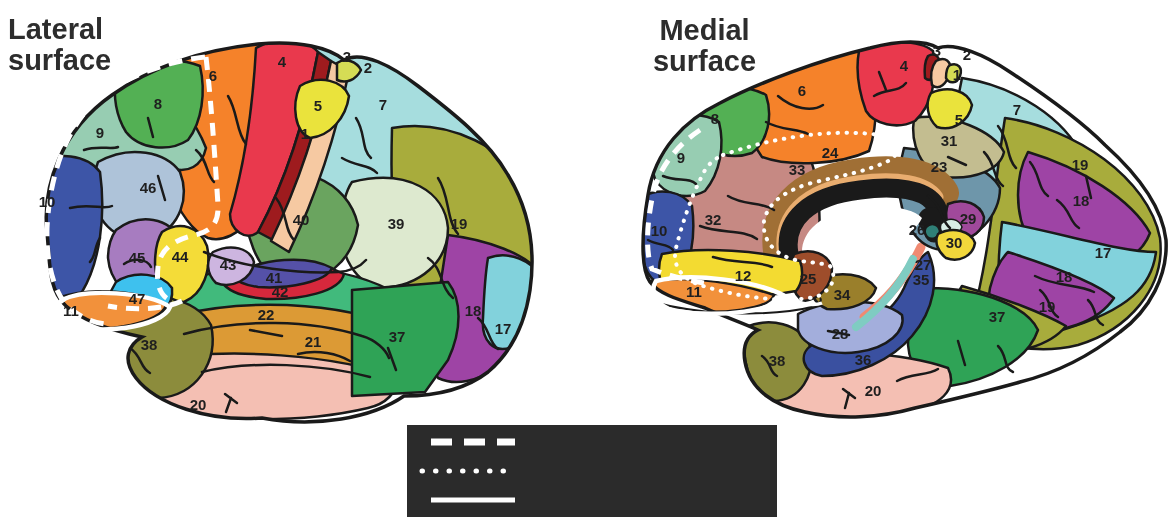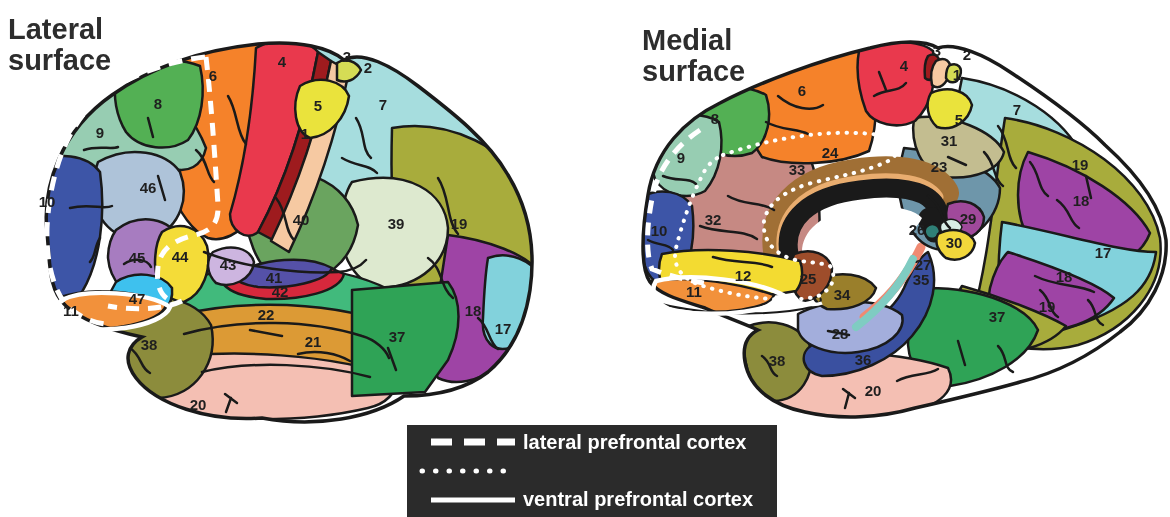--- a/index.html
+++ b/index.html
@@ -1,21 +1,21 @@
 <!DOCTYPE html>
 <html><head>
 <meta charset="utf-8">
 <style>
   html,body{margin:0;padding:0;background:#ffffff;}
   #stage{position:relative;width:1170px;height:517px;background:#ffffff;overflow:hidden;
          font-family:"Liberation Sans",sans-serif;}
   .surface-title{position:absolute;font-weight:bold;font-size:29px;line-height:1.08;
                  color:#2d2d2d;letter-spacing:0;}
   #title-lateral{left:8px;top:14px;width:135px;}
-  #title-medial{left:642px;top:25px;width:125px;}
+  #title-medial{left:642px;top:15px;width:125px;text-align:center;}
   #diagram-svg{position:absolute;left:0;top:0;}
   svg text{font-family:"Liberation Sans",sans-serif;font-weight:bold;font-size:15px;fill:#1f1f1f;}
   .legend-box{position:absolute;left:407px;top:425px;width:370px;height:92px;
               display:flex;flex-direction:column;justify-content:center;gap:2px;box-sizing:border-box;padding:4px 0 4px 10px;}
   .legend-row{display:flex;align-items:center;height:28px;}
   .legend-sym{width:100px;height:10px;flex:0 0 100px;}
   .legend-label{color:#ffffff;font-weight:bold;font-size:20px;margin-left:6px;white-space:nowrap;}
 </style>
 </head>
 <body>
@@ -245,28 +245,26 @@
       <text x="997" y="322">37</text>
       <text x="777" y="366">38</text>
     </g>
   </svg>
 
   <div class="legend-box" style="background: rgb(43, 43, 43);">
     <div class="legend-row">
       <svg class="legend-sym" viewBox="0 0 100 10">
         <line x1="14" y1="5" x2="98" y2="5" stroke-width="7" stroke-dasharray="21 12" stroke="#FFFFFF"></line>
       </svg>
-      <span class="legend-label">lateral prefrontal cortex</span>
     </div>
     <div class="legend-row">
       <svg class="legend-sym" viewBox="0 0 100 10">
         <line x1="5" y1="5" x2="98" y2="5" stroke-width="5" stroke-linecap="round" stroke-dasharray="0.5 13" stroke="#FFFFFF"></line>
       </svg>
     </div>
     <div class="legend-row">
       <svg class="legend-sym" viewBox="0 0 100 10">
         <line x1="14" y1="5" x2="98" y2="5" stroke-width="5" stroke="#FFFFFF"></line>
       </svg>
-      <span class="legend-label">ventral prefrontal cortex</span>
     </div>
   </div>
 
 </div>
 
 </body></html>

